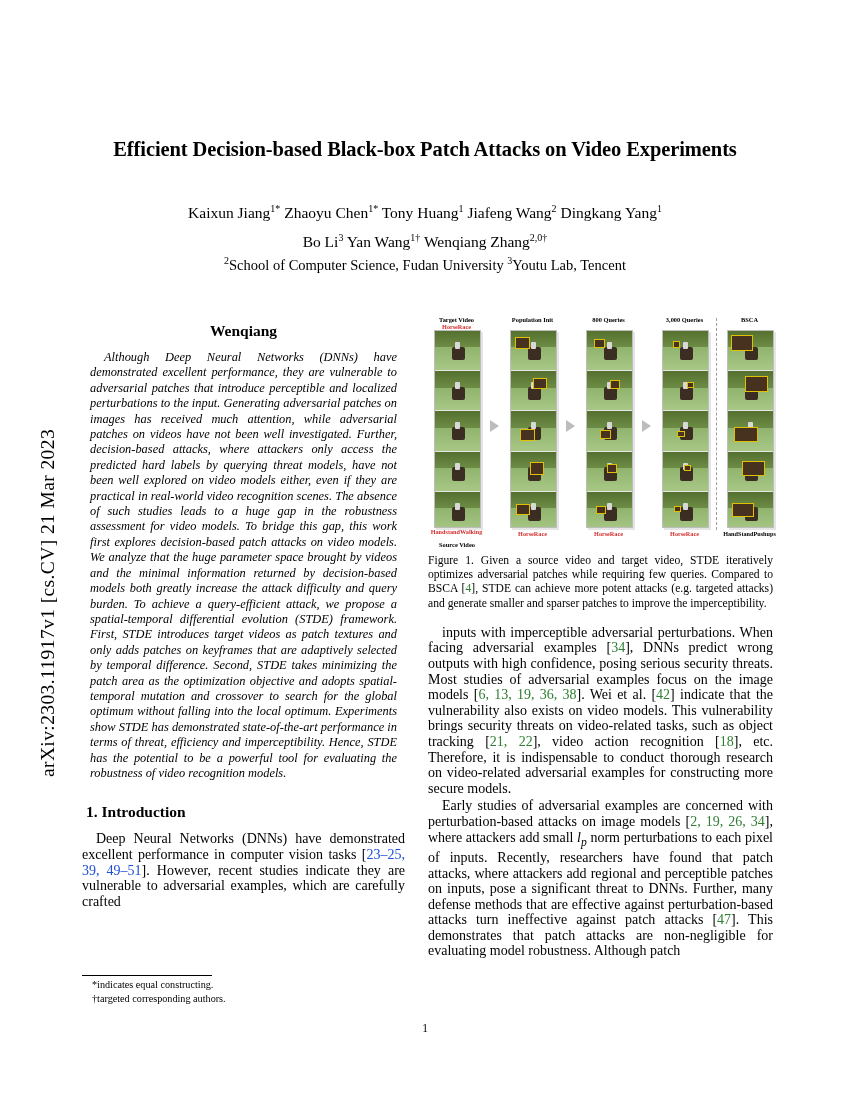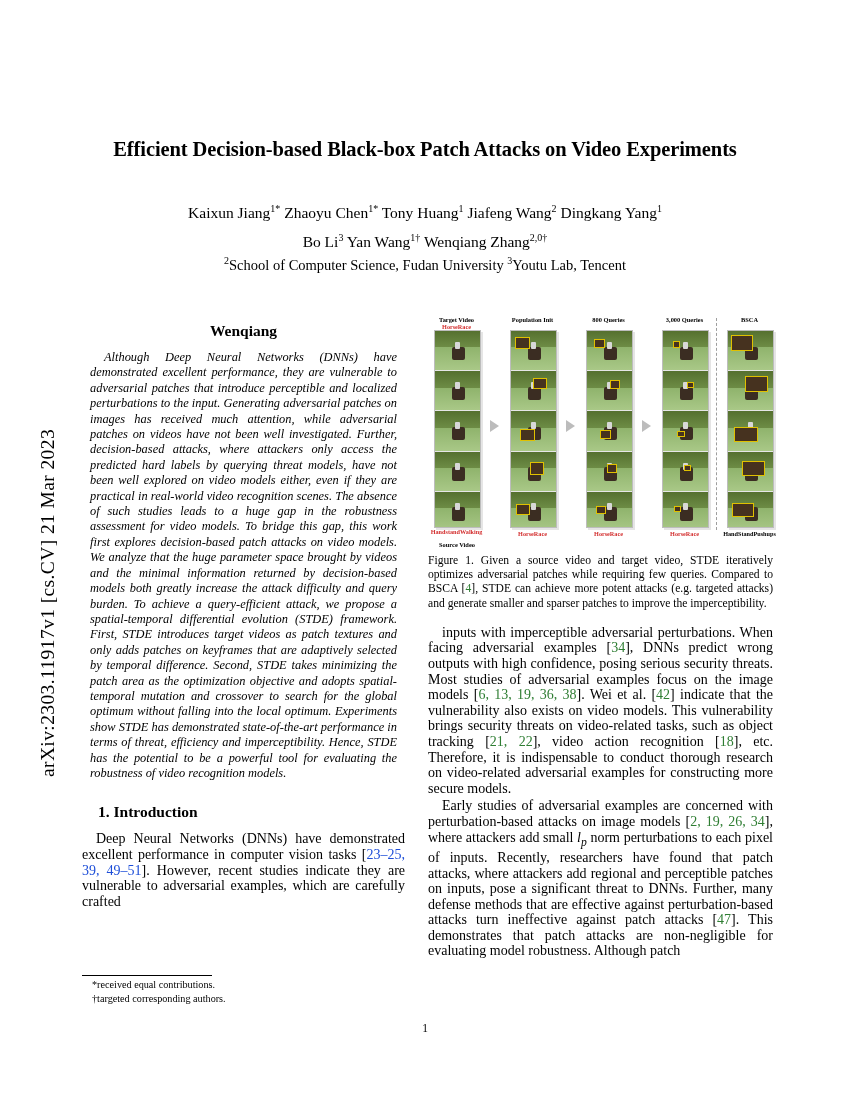--- a/index.html
+++ b/index.html
@@ -89,21 +89,21 @@
     font-size: 12.4px;
     line-height: 15.4px;
     text-align: justify;
     font-style: italic;
     text-indent: 14px;
     margin: 8px;
   }
   .intro-head {
     font-size: 15.5px;
     font-weight: bold;
-    margin: 22px 0 10px 16px;
+    margin: 22px 0 10px 4px;
   }
   .body-par {
     font-size: 14px;
     line-height: 15.6px;
     text-align: justify;
     text-indent: 14px;
     margin: 0 0 2px 0;
   }
   .cite { color: #1d4ed8; }
 
@@ -277,21 +277,21 @@
   <div class="col-left">
     <div class="abstract-head">Wenqiang</div>
     <p class="abstract-body">Although Deep Neural Networks (DNNs) have demonstrated excellent performance, they are vulnerable to adversarial patches that introduce perceptible and localized perturbations to the input. Generating adversarial patches on images has received much attention, while adversarial patches on videos have not been well investigated. Further, decision-based attacks, where attackers only access the predicted hard labels by querying threat models, have not been well explored on video models either, even if they are practical in real-world video recognition scenes. The absence of such studies leads to a huge gap in the robustness assessment for video models. To bridge this gap, this work first explores decision-based patch attacks on video models. We analyze that the huge parameter space brought by videos and the minimal information returned by decision-based models both greatly increase the attack difficulty and query burden. To achieve a query-efficient attack, we propose a spatial-temporal differential evolution (STDE) framework. First, STDE introduces target videos as patch textures and only adds patches on keyframes that are adaptively selected by temporal difference. Second, STDE takes minimizing the patch area as the optimization objective and adopts spatial-temporal mutation and crossover to search for the global optimum without falling into the local optimum. Experiments show STDE has demonstrated state-of-the-art performance in terms of threat, efficiency and imperceptibility. Hence, STDE has the potential to be a powerful tool for evaluating the robustness of video recognition models.</p>
 
     <div class="intro-head">1. Introduction</div>
     <p class="body-par"><span>Deep Neural Networks (DNNs) have demonstrated excellent performance in computer vision tasks [</span><span class="cite">23–25, 39, 49–51</span><span>]. However, recent studies indicate they are vulnerable to adversarial examples, which are carefully crafted</span></p>
   </div>
 
   <div class="footnote-rule"></div>
   <div class="footnotes">
-    <div>*received equal contributions.</div>
+    <div>*indicates equal constructing.</div>
     <div>†targeted corresponding authors.</div>
   </div>
 
   <div class="col-right">
 
     <div class="figure-box">
 
       <div class="panel" style="left:0px;">
         <div class="panel-title">Target Video</div>
         <div class="label-red" style="top:-7px;">HorseRace</div>

